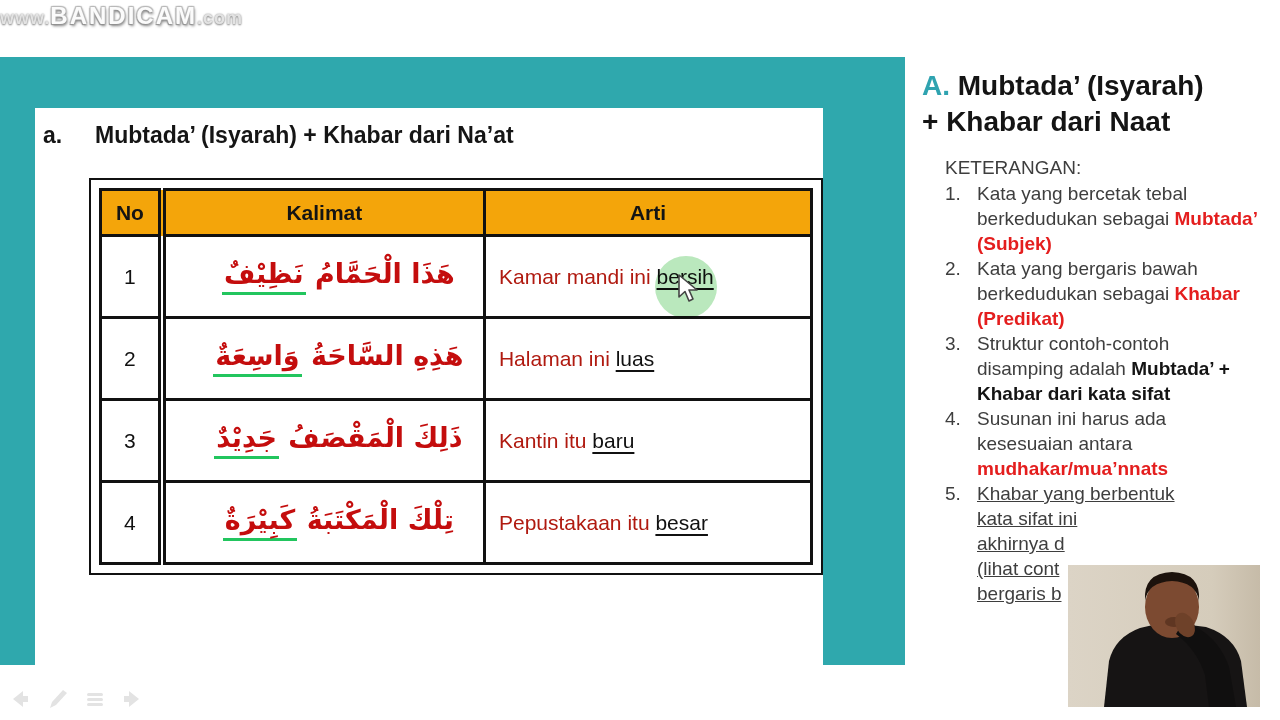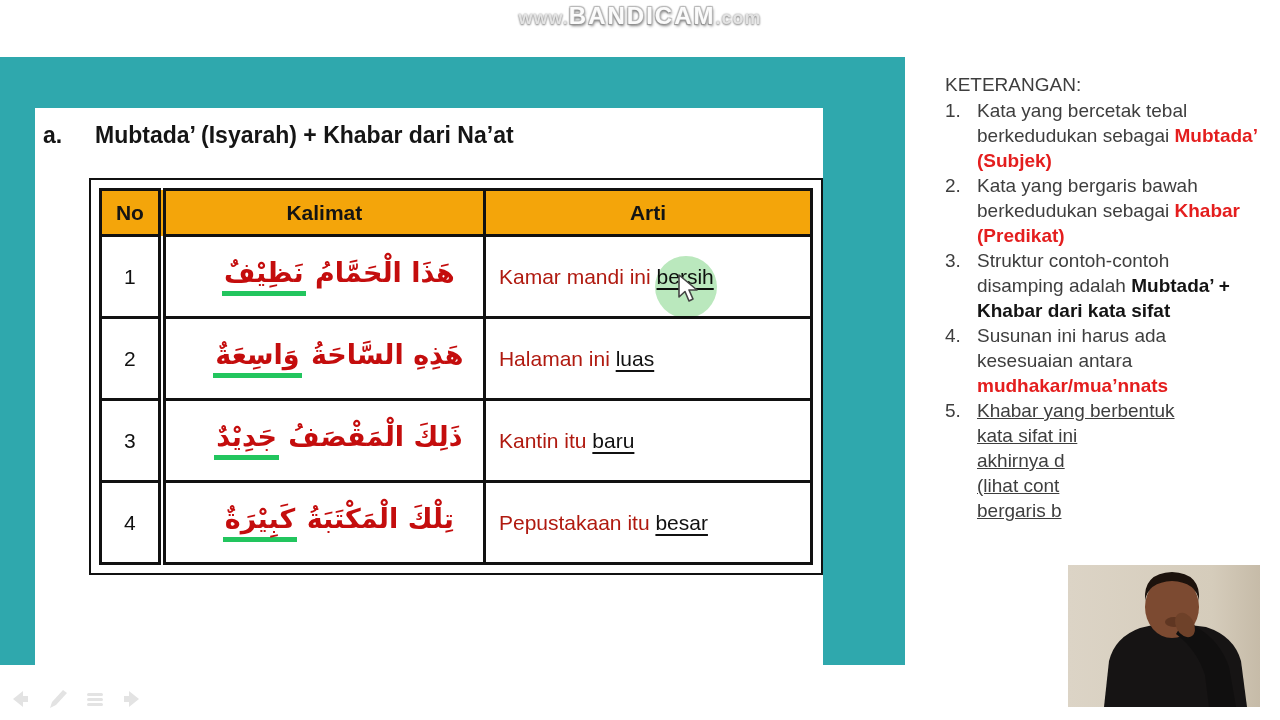--- a/index.html
+++ b/index.html
@@ -2,21 +2,21 @@
 <html><head>
 <meta charset="utf-8">
 <style>
   * { margin:0; padding:0; box-sizing:border-box; }
   html,body { width:1280px; height:720px; overflow:hidden; background:#fff;
               font-family:"Liberation Sans", sans-serif; }
   .screen { position:relative; width:1280px; height:720px; background:#fff; }
 
   
   .top-bar { position:absolute; left:0; top:0; width:1280px; height:57px; background:#fff; }
-  .watermark { position:absolute; left:0; top:2px; width:1280px; text-align:center;
+  .watermark { position:absolute; left:0; top:2px; width:1280px; 
                font-weight:bold; user-select:none; }
   .wm-pre,.wm-post { font-size:18px; color:#e3e3e3;
       text-shadow:0 0 2px #9a9a9a, 0 1px 2px #8a8a8a; letter-spacing:1px;}
   .wm-main { font-size:24px; color:#fbfbfb; letter-spacing:2px;
       text-shadow:-1px -1px 1px #b8b8b8, 1px -1px 1px #b8b8b8,
                   -1px 1px 1px #8f8f8f, 1px 2px 3px #7f7f7f, 0 0 2px #aaa; }
 
   
   .teal-bg { position:absolute; left:0; top:57px; width:905px; height:608px; background:#2FA8AD; }
   .slide { position:absolute; left:35px; top:51px; width:788px; height:564px; background:#fff; }
@@ -31,21 +31,21 @@
   th,td { border:3px solid #111; }
   th { background:#F4A50A; color:#141414; font-weight:bold; font-size:21px; height:46px; }
   .col-no  { width:62px; }
   .col-kal { width:328px; }
   .col-arti{ width:332px; }
   td { height:82px; vertical-align:middle; }
   .no-cell, th.col-no { border-right:8px double #111; }
   .no-cell { text-align:center; font-size:21px; color:#111; }
   .kal-cell { text-align:center; font-family:"DejaVu Sans", sans-serif;
               font-size:27px; font-weight:bold; color:#C40D0D; direction:rtl; }
-  .kal-u { display:inline-block; border-bottom:5px solid #22c55e; padding:0 2px 3px 2px;margin-left:28px; }
+  .kal-u { display:inline-block; border-bottom:3px solid #22c55e; padding:0 2px 3px 2px;margin-left:28px; }
   .arti-cell { text-align:left; padding-left:13px; font-size:21px; color:#111; }
   .arti-b { font-weight:normal; color:#B01A10; }
   .arti-u { text-decoration:underline; text-decoration-thickness:2px; text-underline-offset:4px; }
 
   
   .highlight-circle { position:absolute; left:655px; top:256px; width:62px; height:62px;
       border-radius:50%; background:#A9E2AC; opacity:.8; mix-blend-mode:multiply; z-index:3; }
   .cursor { position:absolute; left:676px; top:274px; z-index:4; }
 
   
@@ -122,20 +122,24 @@
       </div>
     </div>
   </div>
 
   <div class="highlight-circle"></div>
   <svg class="cursor" width="24" height="28" viewBox="0 0 24 28">
     <path d="M3,1 L3,23 L9,17.5 L13,27 L17,25 L13,16 L21,16 Z" fill="#ffffff" stroke="#444" stroke-width="1.6" stroke-linejoin="round"></path>
   </svg>
 
   <div class="panel">
+    <div class="panel-heading"><span class="heading-letter">A.</span>
+      <span>Mubtada’ (Isyarah)</span>
+      <span class="heading-line2">+ Khabar dari Naat</span>
+    </div>
 
     <div class="keterangan">KETERANGAN:</div>
 
     <div class="ket-list">
       <div class="ket-item">
         <span class="ket-num">1.</span>
         <span class="ket-body"><span>Kata yang bercetak tebal berkedudukan sebagai </span><span class="hl" data-color="red">Mubtada’ (Subjek)</span></span>
       </div>
       <div class="ket-item">
         <span class="ket-num">2.</span>

